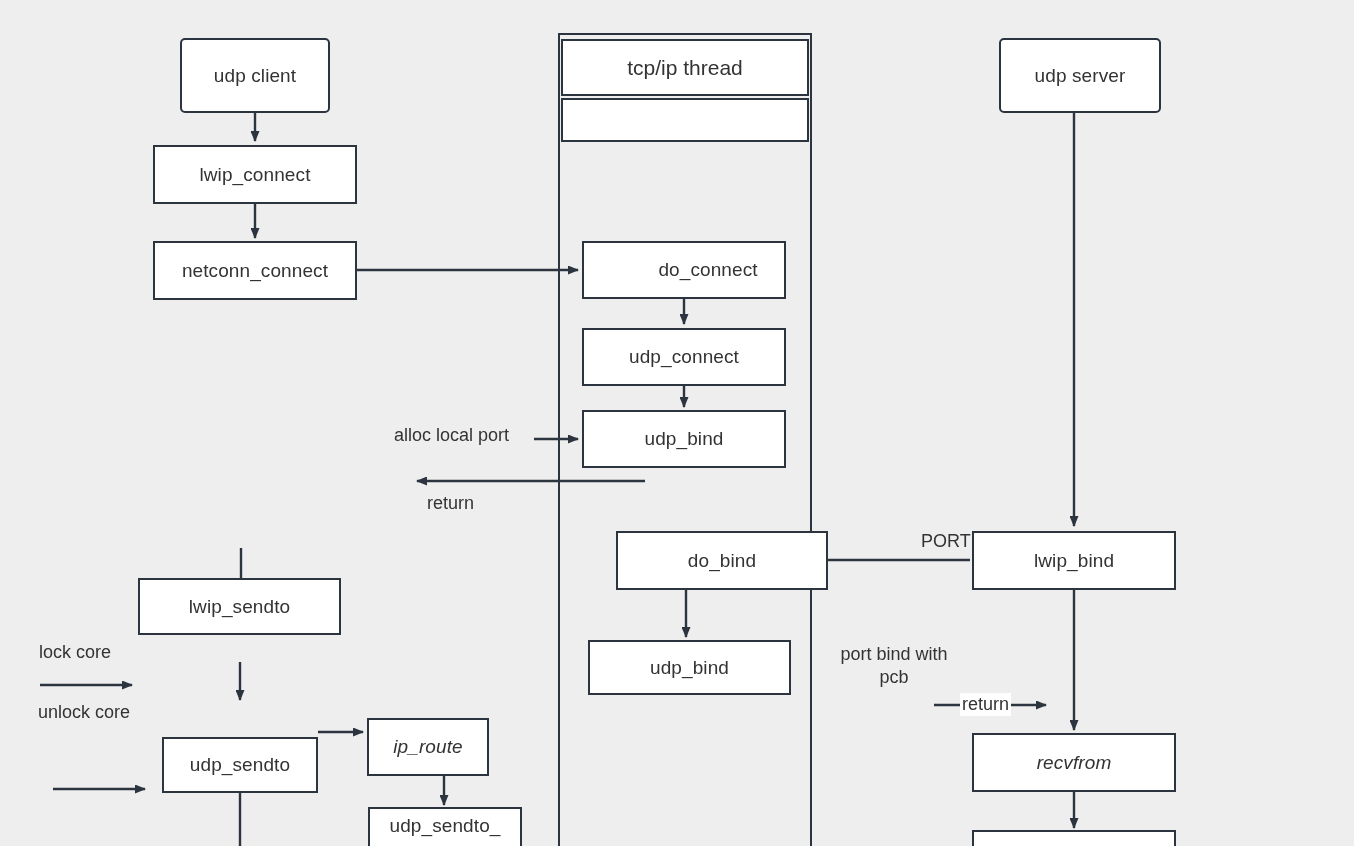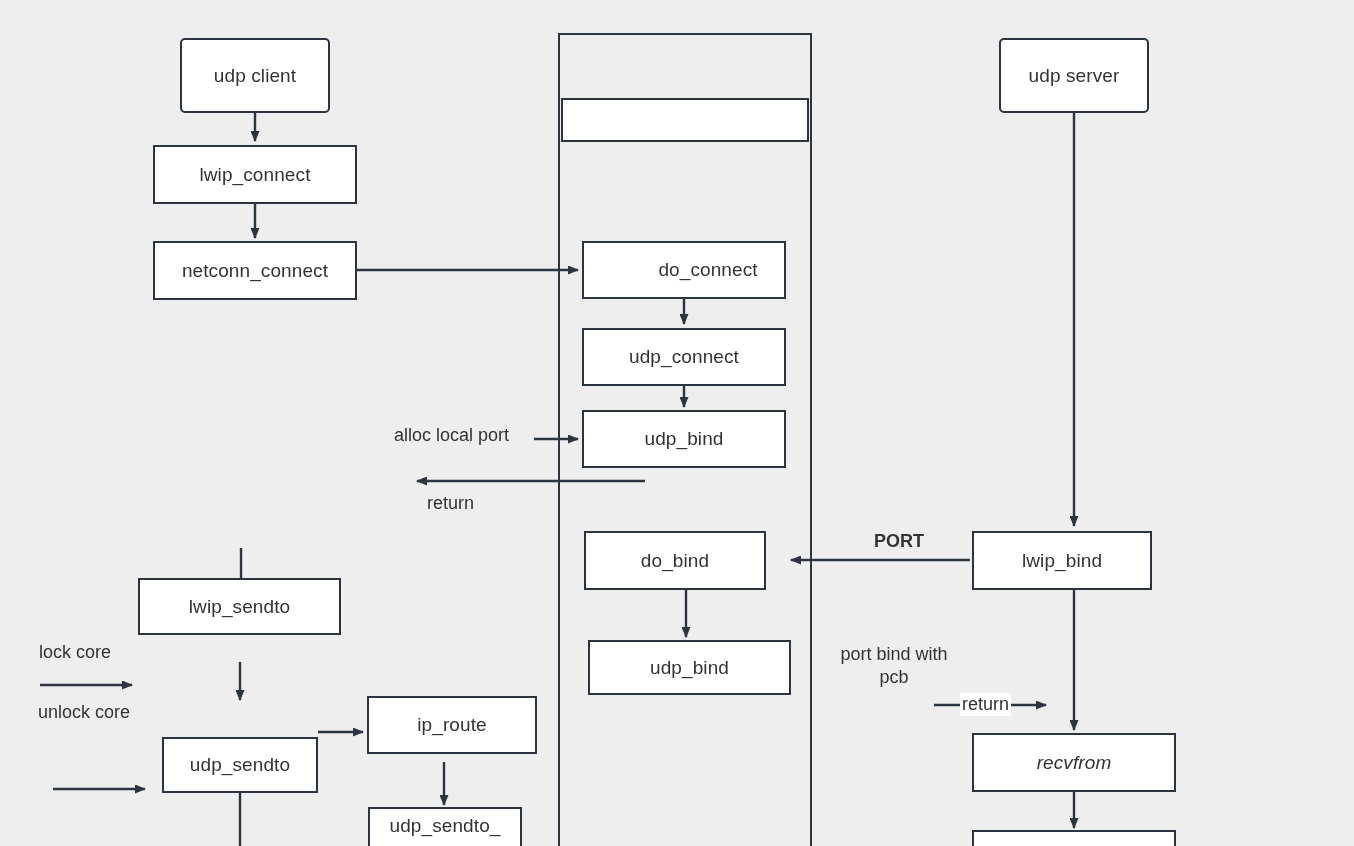--- a/index.html
+++ b/index.html
@@ -57,20 +57,21 @@
     line-height:1.25;
   }
   .edge-label.boxed{background:#ffffff;padding:0 2px;}
 </style>
 </head>
 <body>
 
 <div id="canvas">
 
   <div class="container" style="left:558px;top:33px;width:254px;height:820px;"></div>
+  <div class="container-title" style="left:561px;top:39px;width:248px;height:57px;">tcp/ip thread</div>
   <div class="container-sub" style="left:561px;top:98px;width:248px;height:44px;"></div>
 
   <svg class="edges" viewBox="0 0 1354 846">
     <defs>
       <marker id="ah" markerWidth="11" markerHeight="9" refX="10" refY="4.5" orient="auto" markerUnits="userSpaceOnUse">
         <path d="M0,0 L11,4.5 L0,9 z" fill="#2c3440"></path>
       </marker>
       <marker id="ahl" markerWidth="11" markerHeight="9" refX="10" refY="4.5" orient="auto" markerUnits="userSpaceOnUse">
         <path d="M0,0 L11,4.5 L0,9 z" fill="#2c3440"></path>
       </marker>
@@ -124,46 +125,46 @@
   <div class="node" style="left:153px;top:145px;width:204px;height:59px;">lwip_connect</div>
 
   <div class="node" style="left:153px;top:241px;width:204px;height:59px;">netconn_connect</div>
 
   <div class="node" style="left:582px;top:241px;width:204px;height:58px;padding-left:48px;">do_connect</div>
 
   <div class="node" style="left:582px;top:328px;width:204px;height:58px;">udp_connect</div>
 
   <div class="node" style="left:582px;top:410px;width:204px;height:58px;">udp_bind</div>
 
-  <div class="node" style="left:584px;top:531px;width:182px;height:59px;">do_bind</div>
+  <div class="node" style="left:616px;top:531px;width:212px;height:59px;">do_bind</div>
 
   <div class="node" style="left:588px;top:640px;width:203px;height:55px;">udp_bind</div>
 
-  <div class="node terminator" style="left:999px;top:38px;width:150px;height:75px;">udp server</div>
+  <div class="node terminator" style="left:999px;top:38px;width:162px;height:75px;">udp server</div>
 
-  <div class="node" style="left:972px;top:531px;width:180px;height:59px;">lwip_bind</div>
+  <div class="node" style="left:972px;top:531px;width:204px;height:59px;">lwip_bind</div>
 
   <div class="node" style="left:972px;top:733px;width:204px;height:59px;font-style:italic;">recvfrom</div>
 
   <div class="node" style="left:972px;top:830px;width:204px;height:59px;"></div>
 
 
   <div class="node" style="left:138px;top:578px;width:203px;height:57px;">lwip_sendto</div>
 
   <div class="node" style="left:162px;top:737px;width:156px;height:56px;">udp_sendto</div>
 
-  <div class="node" style="left:367px;top:696px;width:170px;height:58px;">ip_route</div>
+  <div class="node" style="left:367px;top:718px;width:122px;height:58px;font-style:italic;">ip_route</div>
 
   <div class="node" style="left:368px;top:807px;width:154px;height:58px;align-items:flex-start;padding-top:6px;">udp_sendto_</div>
 
   <div class="edge-label" style="left:394px;top:424px;">alloc local port</div>
 
   <div class="edge-label" style="left:427px;top:492px;">return</div>
 
-  <div class="edge-label" style="left:874px;top:530px;font-weight:bold;">PORT</div>
+  <div class="edge-label" style="left:921px;top:530px;">PORT</div>
 
   <div class="edge-label" style="left:826px;top:643px;width:136px;white-space:pre-line;">port bind with
 pcb</div>
 
   <div class="edge-label boxed" style="left:960px;top:693px;">return</div>
 
   <div class="edge-label" style="left:39px;top:641px;">lock core</div>
 
   <div class="edge-label" style="left:38px;top:701px;">unlock core</div>
 

